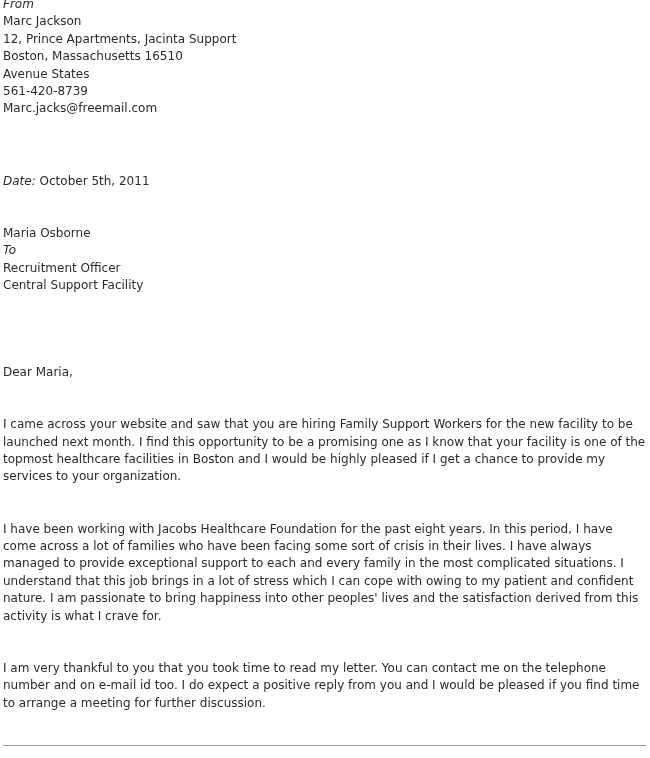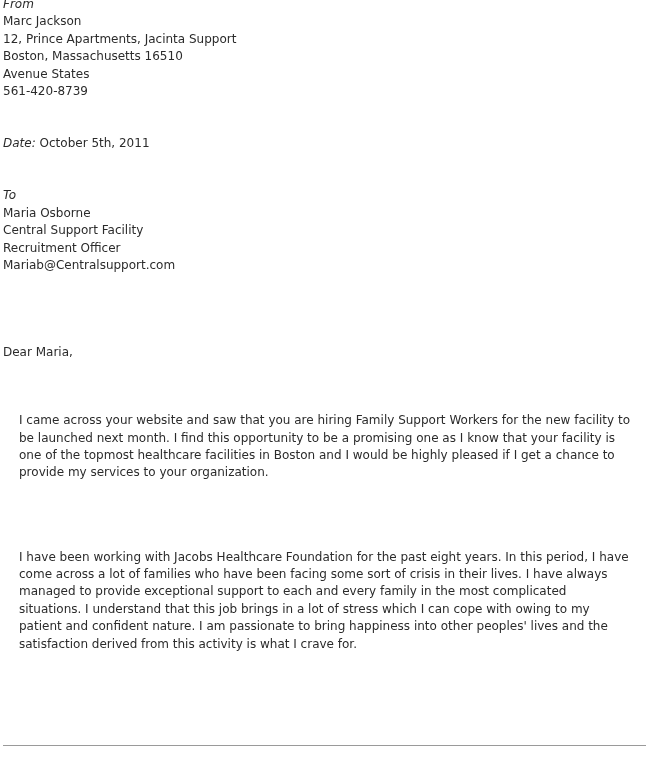--- a/index.html
+++ b/index.html
@@ -34,27 +34,28 @@
     line-height: 17.4px;
     white-space: pre-wrap;
   }
   .italic {
     font-style: italic;
   }
   .gap {
     height: 17.4px;
   }
   p.para {
-    margin: 16px;
+    margin: 0;
     line-height: 17.4px;
     max-width: 645px;
     text-align: left;
   }
   .label-line {
     line-height: 17.4px;
+    margin-top: 20px;
   }
   .rule {
     position: absolute;
     left: 3px;
     top: 749px;
     width: 643px;
     height: 1px;
     background: #9a9a9a;
   }
 </style>
@@ -64,38 +65,38 @@
 <div class="page">
   <div class="letter">
 
     <div class="block">
       <div class="line italic">From</div>
       <div class="line">Marc Jackson</div>
       <div class="line">12, Prince Apartments, Jacinta Support</div>
       <div class="line">Boston, Massachusetts 16510</div>
       <div class="line">Avenue States</div>
       <div class="line">561-420-8739</div>
+      <div class="line">Marc.jacks@freemail.com</div>
     </div>
 
     <div class="gap"></div>
     <div class="gap"></div>
 
     <div class="block">
       <div class="label-line"><span class="italic">Date:</span> <span>October 5th, 2011</span></div>
     </div>
 
     <div class="gap"></div>
     <div class="gap"></div>
 
     <div class="block">
+      <div class="line">Maria Osborne</div>
       <div class="line italic">To</div>
-      <div class="line">Maria Osborne</div>
+      <div class="line">Recruitment Officer</div>
       <div class="line">Central Support Facility</div>
-      <div class="line">Recruitment Officer</div>
-      <div class="line">Mariab@Centralsupport.com</div>
     </div>
 
     <div class="gap"></div>
     <div class="gap"></div>
 
 
     <div class="gap"></div>
     <div class="gap"></div>
 
     <div class="line">Dear Maria,</div>
@@ -106,19 +107,20 @@
     <p class="para">I came across your website and saw that you are hiring Family Support Workers for the new facility to be launched next month. I find this opportunity to be a promising one as I know that your facility is one of the topmost healthcare facilities in Boston and I would be highly pleased if I get a chance to provide my services to your organization.</p>
 
     <div class="gap"></div>
     <div class="gap"></div>
 
     <p class="para">I have been working with Jacobs Healthcare Foundation for the past eight years. In this period, I have come across a lot of families who have been facing some sort of crisis in their lives. I have always managed to provide exceptional support to each and every family in the most complicated situations. I understand that this job brings in a lot of stress which I can cope with owing to my patient and confident nature. I am passionate to bring happiness into other peoples' lives and the satisfaction derived from this activity is what I crave for.</p>
 
     <div class="gap"></div>
     <div class="gap"></div>
 
+    <p class="para">I am very thankful to you that you took time to read my letter. You can contact me on the telephone number and on e-mail id too. I do expect a positive reply from you and I would be pleased if you find time to arrange a meeting for further discussion.</p>
 
     <div class="gap"></div>
 
   </div>
 
   <div class="rule"></div>
 </div>
 
 </body></html>

